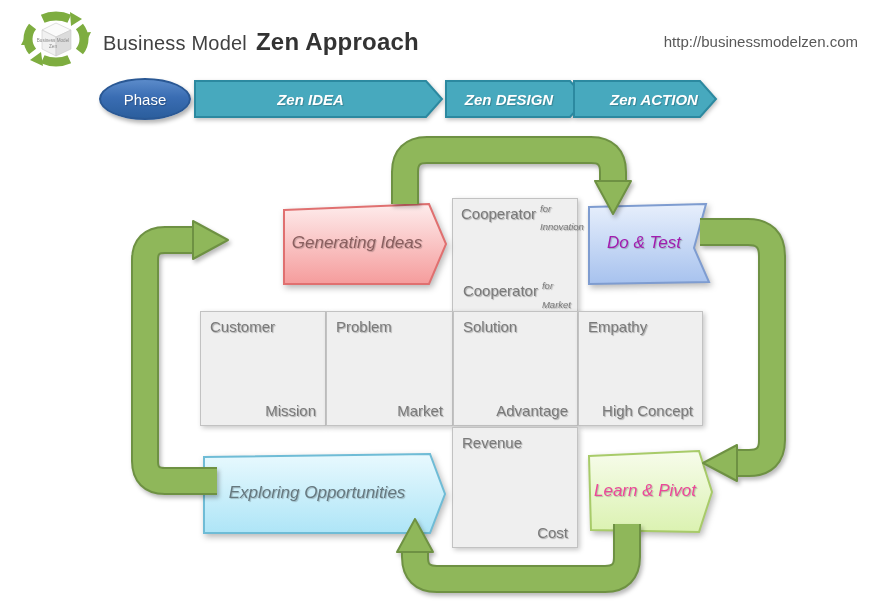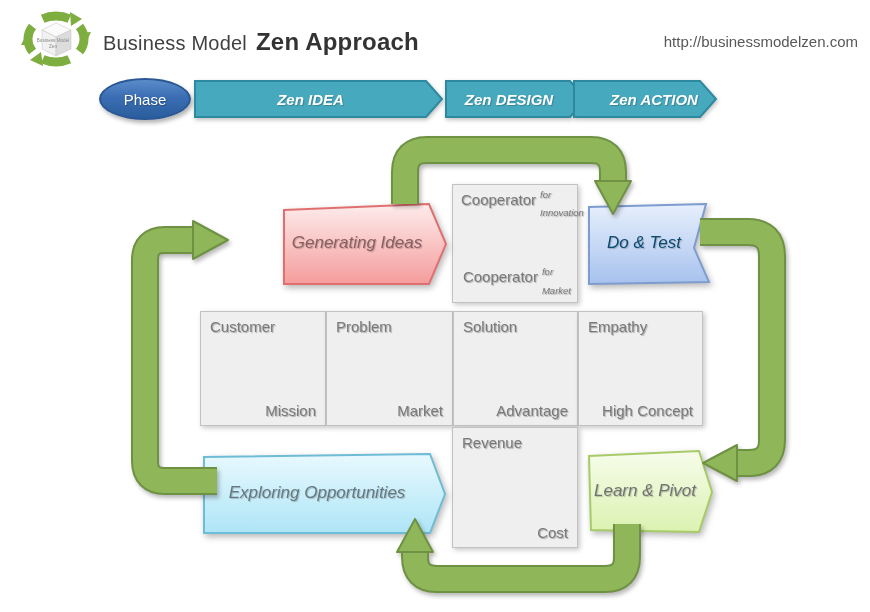--- a/index.html
+++ b/index.html
@@ -50,23 +50,23 @@
               text-shadow:1px 1px 1px rgba(0,0,0,.25);gap:8px; }
 
   
   .shape-svg { filter:drop-shadow(2px 3px 3px rgba(0,0,0,.28)); }
   .shape-label {
     display:flex; align-items:center; justify-content:center;
     font-size:17px; font-style:italic; white-space:nowrap;
     text-shadow:1px 1px 1px rgba(0,0,0,.22); pointer-events:none;
   }
   #lbl-generating   { color:#8a5f5f; }
-  #lbl-dotest       { color:#0c4a6e; }
+  #lbl-dotest       { color:#a21caf; }
   #lbl-exploring    { color:#66787f; }
-  #lbl-learnpivot   { color:#737373; }
+  #lbl-learnpivot   { color:#ec4899; }
 
   
   #cycle-svg { left:120px; top:130px; filter:drop-shadow(2px 3px 2px rgba(0,0,0,.28)); }
   .pipe-o { fill:none; stroke:#6e9143; stroke-width:28; stroke-linejoin:round; stroke-linecap:butt; }
   .pipe-i { fill:none; stroke:#8fb75a; stroke-width:24; stroke-linejoin:round; stroke-linecap:butt; }
   .ah     { fill:#8fb75a; stroke:#6e9143; stroke-width:2; stroke-linejoin:round; }
 
   
   #logo-svg { left:15px; top:7px; }
   .logo-ring { fill:none; stroke:#7ead40; stroke-width:9; }
@@ -124,21 +124,21 @@
 
   <svg id="phase-svg" class="abs" width="530" height="38" viewBox="0 0 530 38">
     <polygon class="phase-poly" points="2,1 233,1 249,19 233,37 2,37"></polygon>
     <polygon class="phase-poly" points="253,1 377,1 393,19 377,37 253,37"></polygon>
     <polygon class="phase-poly" points="381,1 507,1 523,19 507,37 381,37"></polygon>
   </svg>
   <div class="abs phase-step-label" style="left:193px;width:235px;">Zen IDEA</div>
   <div class="abs phase-step-label" style="left:446px;width:126px;">Zen DESIGN</div>
   <div class="abs phase-step-label" style="left:574px;width:128px;margin-left:16px;">Zen ACTION</div>
 
-  <div class="abs gbox" style="left:452px;top:184px;width:126px;height:119px;">
+  <div class="abs gbox" style="left:452px;top:198px;width:126px;height:119px;">
     <div class="coop-row coop-top">
       <span class="lbl">Cooperator</span>
       <span class="coop-sup">
         <span>for</span>
         <span>Innovation</span>
       </span>
     </div>
     <div class="coop-row coop-bot">
       <span class="lbl">Cooperator</span>
       <span class="coop-sup">

